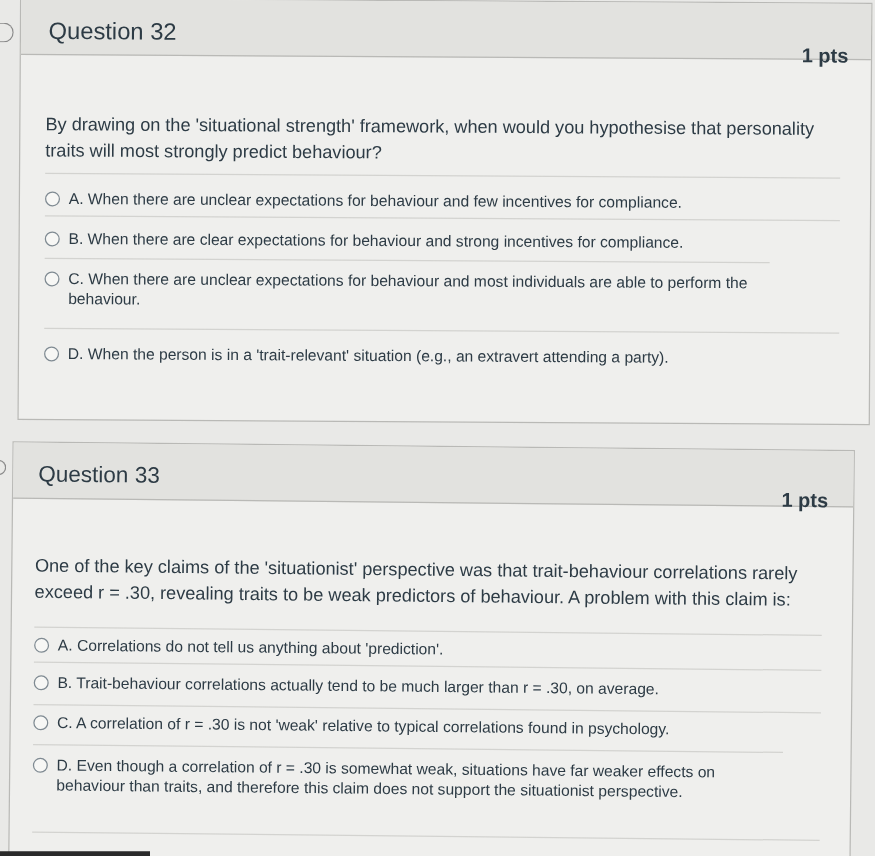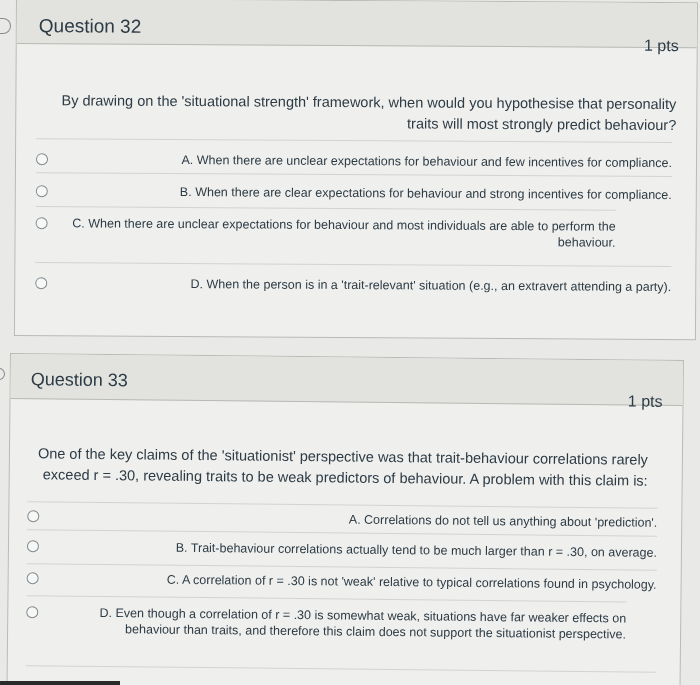--- a/index.html
+++ b/index.html
@@ -2,41 +2,41 @@
 <html><head>
   <meta charset="utf-8">
   <style>
     html, body {
       margin: 0; padding: 0;
       width: 700px; height: 685px; overflow: hidden;
       background: #e9e9e7;
       font-family: "Liberation Sans", sans-serif;
       color: #2d3b45;
     }
-    .page { position: relative; width: 700px; height: 685px; text-align: right; }
+    .page { position: relative; width: 700px; height: 685px; }
     .bookmark {
       position: absolute; left: -6px; width: 16px; height: 14px;
       border: 1.5px solid #8a8a8a; border-left: none;
       border-radius: 0 8px 8px 0; background: transparent;
     }
     .question {
       position: absolute;
       background: #efefed;
       border: 1px solid #b9b9b6;
     }
     .q-header {
       position: relative;
       background: #e2e2df;
       border-bottom: 1px solid #b9b9b6;
     }
     .q-title {
       position: absolute; font-size: 19px; font-weight: normal; color: #2d3b45;
     }
     .q-points {
-      position: absolute; font-size: 16px; font-weight: normal; color: #2d3b45;
+      position: absolute; font-size: 16px; font-weight: bold; color: #2d3b45;
     }
     .q-body { position: relative; }
     .q-text {
       position: absolute; font-size: 14.5px; line-height: 21px; color: #2d3b45;
     }
     .answer {
       position: absolute; display: flex; align-items: flex-start;
       border-top: 1px solid #d3d3d0;
       font-size: 12.5px; line-height: 16px; color: #2d3b45;
       cursor: pointer;

